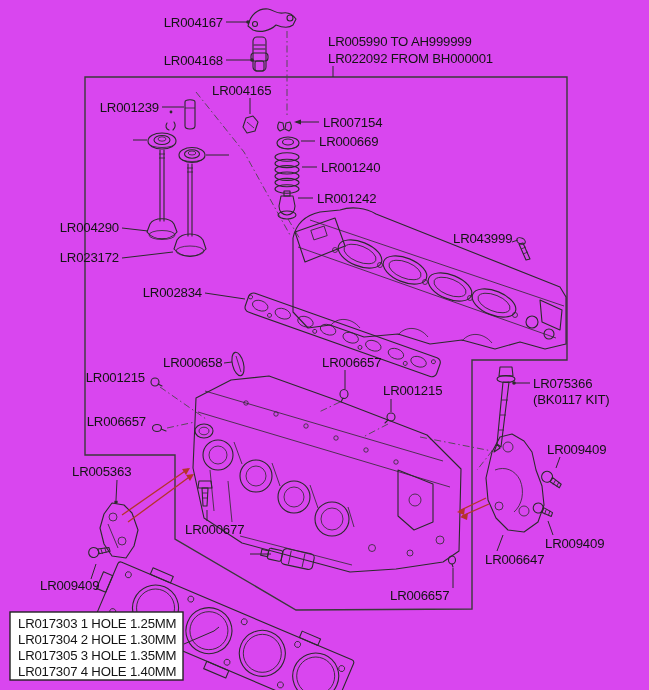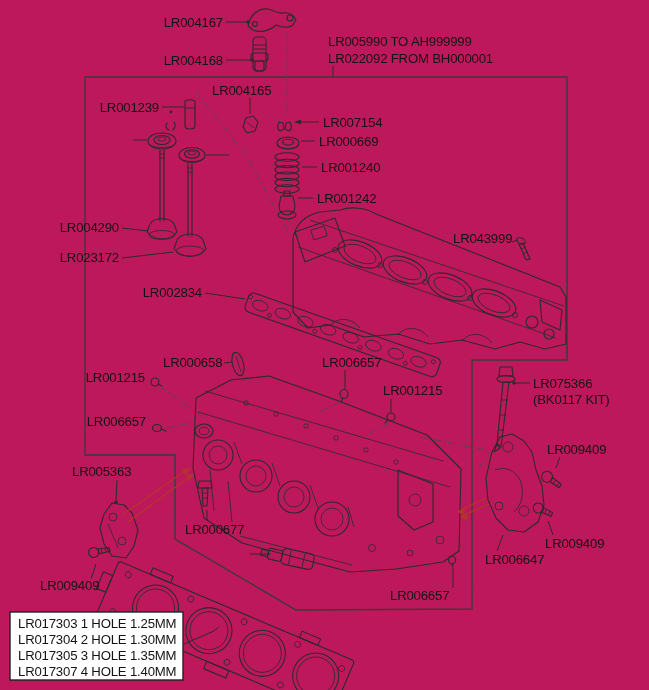--- a/index.html
+++ b/index.html
@@ -1,16 +1,16 @@
 <!DOCTYPE html>
 <html><head>
 <meta charset="utf-8">
 <style>
   html,body{margin:0;padding:0;background:#fff;}
-  #stage{position:relative;width:649px;height:690px;background:#be185d;overflow:hidden;
+  #stage{position:relative;width:649px;height:690px;background:#d946ef;overflow:hidden;
          font-family:"Liberation Sans",sans-serif;}
   svg{position:absolute;left:0;top:0;}
   .ln{stroke:#2b2b2b;fill:none;stroke-width:1.1;stroke-linejoin:round;stroke-linecap:round;}
   .thin{stroke:#2b2b2b;fill:none;stroke-width:0.8;}
   .boxln{stroke:#3a3a3a;fill:none;stroke-width:1.4;}
   .lead{stroke:#2b2b2b;fill:none;stroke-width:1;}
   .dashdot{stroke:#4a4a4a;fill:none;stroke-width:0.9;stroke-dasharray:7 3 1.5 3;}
   .red{stroke:var(--red);fill:none;stroke-width:1.3;}
   .redfill{fill:var(--red);stroke:none;}
   .dot{fill:#2b2b2b;stroke:none;}

